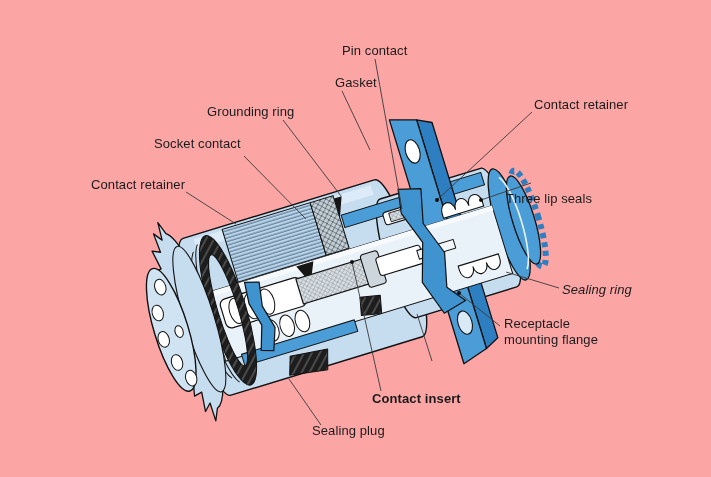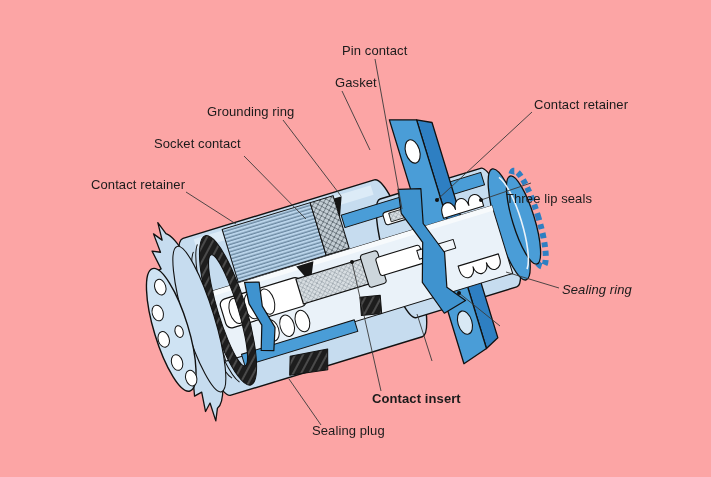--- a/index.html
+++ b/index.html
@@ -141,16 +141,18 @@
   </svg>
 
   <div class="callout" style="left:342px;top:43px;">Pin contact</div>
   <div class="callout" style="left:309px;top:75px;margin-left:26px;">Gasket</div>
   <div class="callout" style="left:207px;top:104px;">Grounding ring</div>
   <div class="callout" style="left:154px;top:124px;margin-top:12px;">Socket contact</div>
   <div class="callout" style="left:91px;top:177px;">Contact retainer</div>
   <div class="callout" style="left:534px;top:97px;">Contact retainer</div>
   <div class="callout" style="left:506px;top:169px;margin-top:22px;">Three lip seals</div>
   <div class="callout" style="left:562px;top:282px;font-style:italic;">Sealing ring</div>
+  <div class="callout" style="left:504px;top:316px;">Receptacle
+mounting flange</div>
   <div class="callout" style="left:372px;top:391px;font-weight:bold;">Contact insert</div>
   <div class="callout" style="left:312px;top:423px;">Sealing plug</div>
 
 </div>
 
 </body></html>

